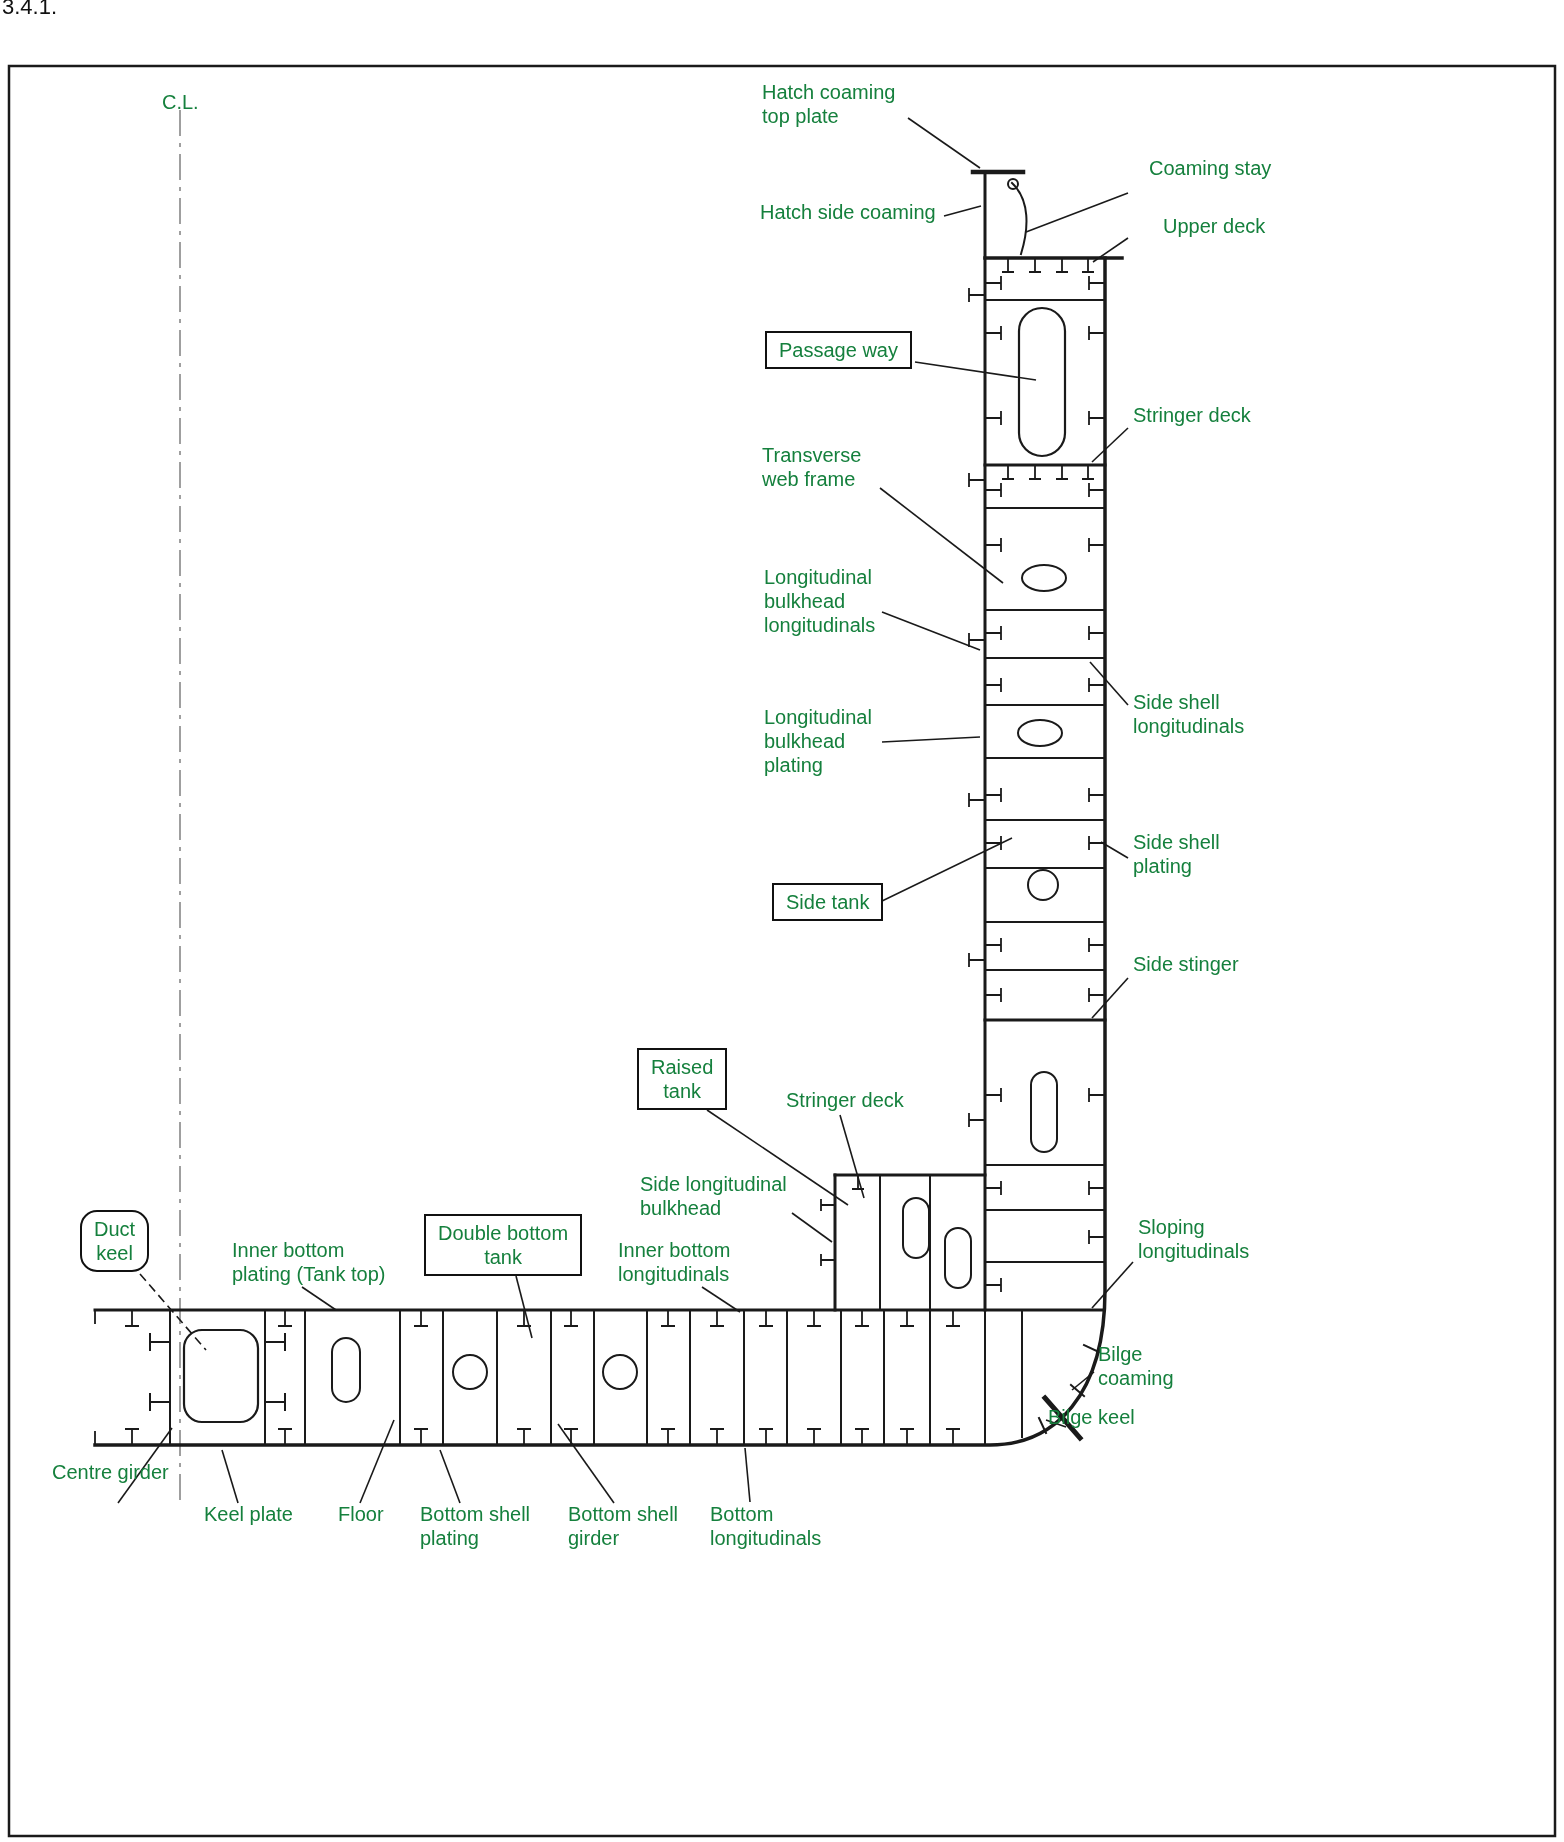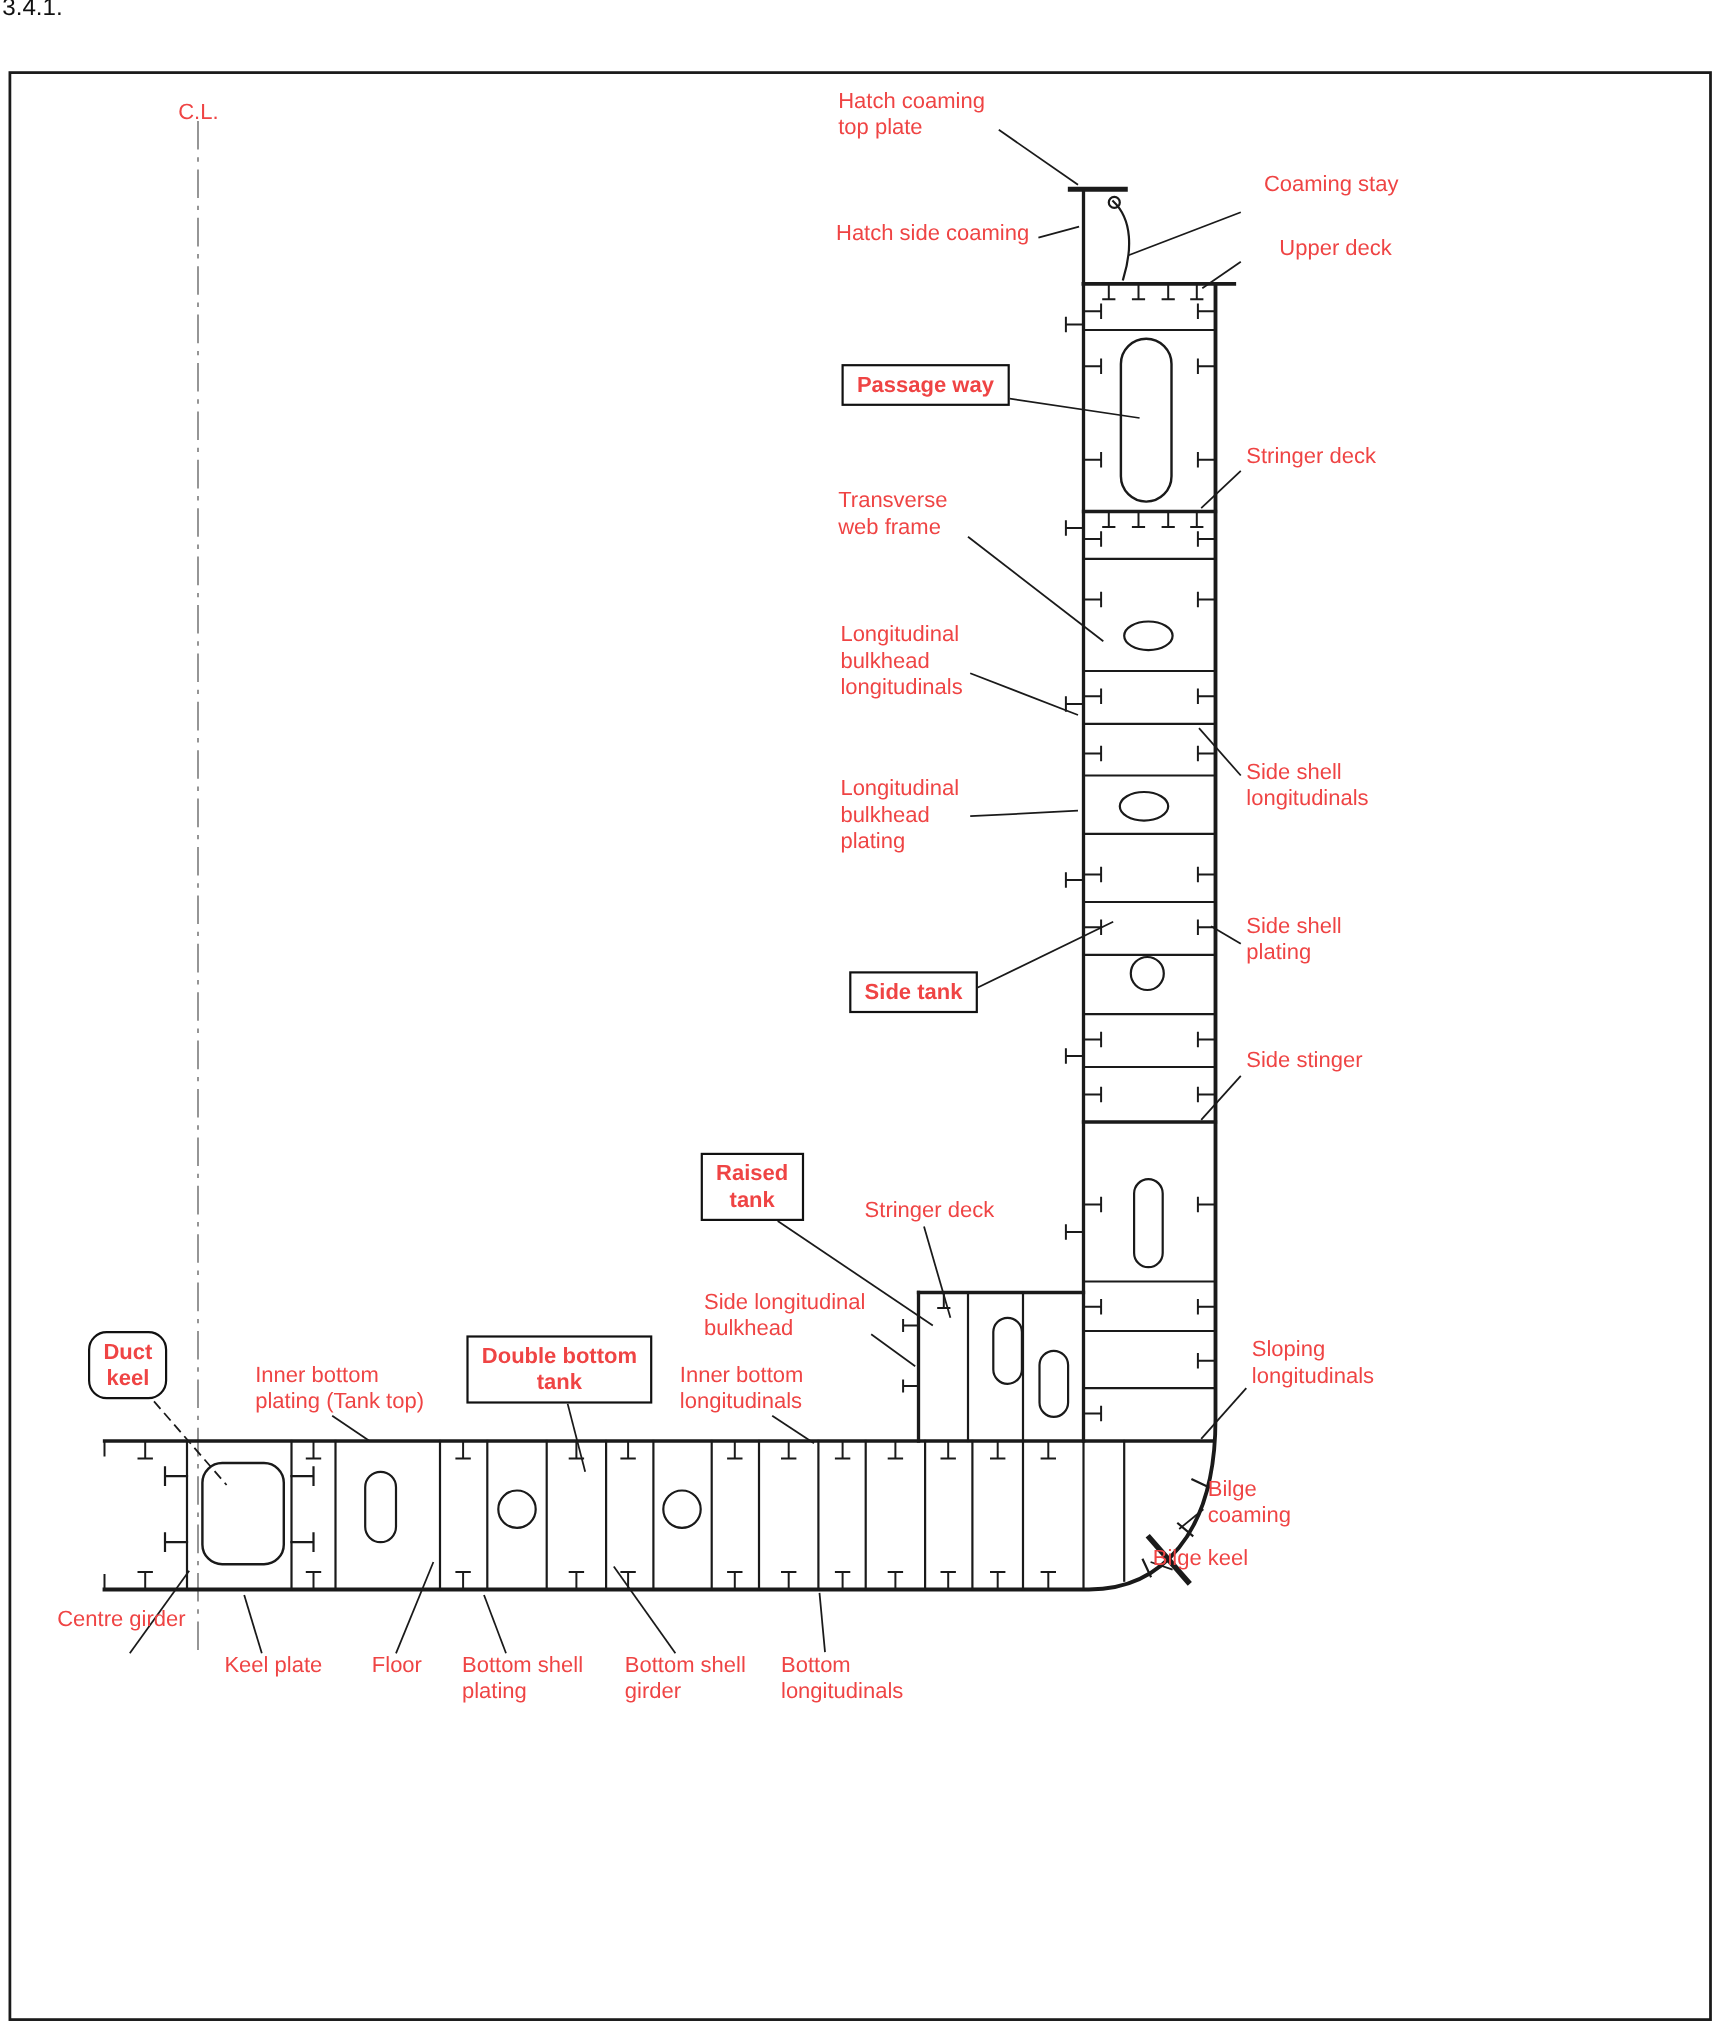--- a/index.html
+++ b/index.html
@@ -4,27 +4,27 @@
 <style>
   * { margin:0; padding:0; box-sizing:border-box; }
   html,body { background:#ffffff; }
   body { font-family:"Liberation Sans", sans-serif; color:#111; }
   .canvas { position:relative; width:1564px; height:1842px; background:#fff; overflow:hidden;padding-left:37px; }
   .art { position:absolute; left:0; top:0; width:1564px; height:1842px; }
   .lbl {
     position:absolute;
     font-size:20px;
     line-height:1.2;
-    color:#ef4444;
+    color:#15803d;
     white-space:pre-line;
   }
   .lbl.boxed {
     border:2.5px solid #111;
     padding:5px 12px;
-    font-weight:bold;
+    font-weight:normal;
     text-align:center;
     background:#fff;
   }
   .section-number {
     position:absolute; left:2px; top:-6px;
     font-size:22px; color:#111;
   }
 </style>
 </head>
 <body>

